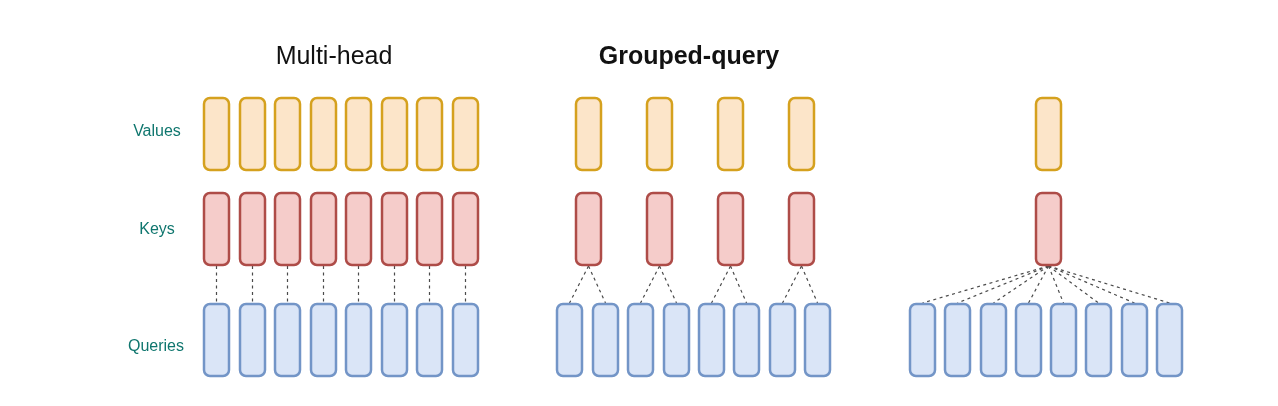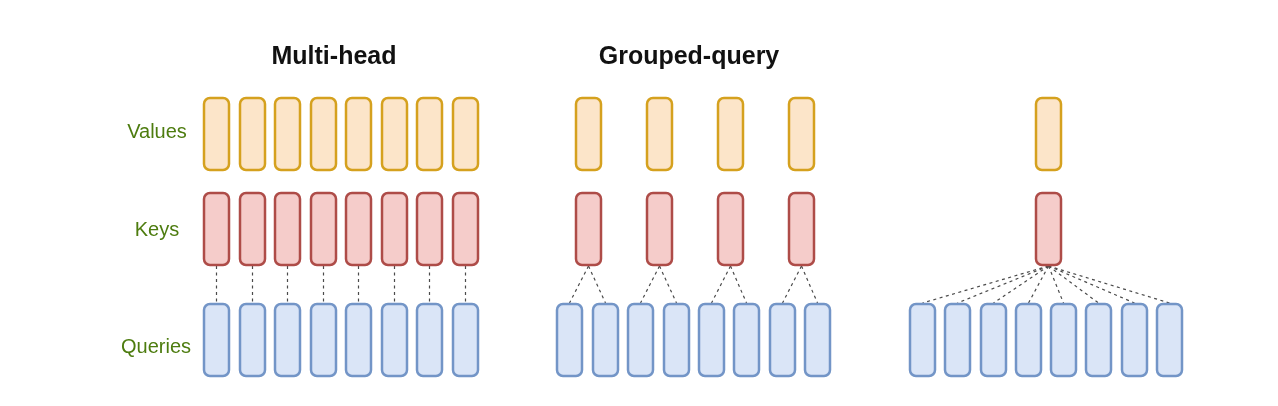--- a/index.html
+++ b/index.html
@@ -17,22 +17,22 @@
     transform: translateX(-50%);
     font-size: 25px;
     line-height: 1.1;
     color: #111111;
     white-space: nowrap;
   }
   .title.bold { font-weight: 700; }
   .row-label {
     position: absolute;
     transform: translate(-50%, -50%);
-    font-size: 20px;
-    color: #4d7c0f;
+    font-size: 16px;
+    color: #0f766e;
     white-space: nowrap;
     text-align: center;
   }
 </style>
 </head>
 <body>
 
 <div class="canvas">
   <svg id="diagram-svg" class="diagram-svg" xmlns="http://www.w3.org/2000/svg" width="1278" height="406" viewBox="0 0 1278 406">
       <g>
@@ -110,19 +110,19 @@
         <rect x="945" y="304" width="25" height="72" rx="6" ry="6" fill="#DAE5F7" stroke="#7395C7" stroke-width="2.5"></rect>
         <rect x="981" y="304" width="25" height="72" rx="6" ry="6" fill="#DAE5F7" stroke="#7395C7" stroke-width="2.5"></rect>
         <rect x="1016" y="304" width="25" height="72" rx="6" ry="6" fill="#DAE5F7" stroke="#7395C7" stroke-width="2.5"></rect>
         <rect x="1051" y="304" width="25" height="72" rx="6" ry="6" fill="#DAE5F7" stroke="#7395C7" stroke-width="2.5"></rect>
         <rect x="1086" y="304" width="25" height="72" rx="6" ry="6" fill="#DAE5F7" stroke="#7395C7" stroke-width="2.5"></rect>
         <rect x="1122" y="304" width="25" height="72" rx="6" ry="6" fill="#DAE5F7" stroke="#7395C7" stroke-width="2.5"></rect>
         <rect x="1157" y="304" width="25" height="72" rx="6" ry="6" fill="#DAE5F7" stroke="#7395C7" stroke-width="2.5"></rect>
       </g>
     </svg>
 
-  <div class="title" id="panel-title-0" style="left: 334px; top: 42px; font-weight: bold;">Multi-head</div>
+  <div class="title" id="panel-title-0" style="left: 334px; top: 42px;">Multi-head</div>
   <div class="title bold" id="panel-title-1" style="left: 689px; top: 42px; text-align: right;">Grouped-query</div>
 
   <div class="row-label" id="row-label-0" style="left: 157px; top: 131px;">Values</div>
   <div class="row-label" id="row-label-1" style="left: 157px; top: 229px;">Keys</div>
   <div class="row-label" id="row-label-2" style="left: 156px; top: 338px; margin-top: 8px;">Queries</div>
 </div>
 
 </body></html>

